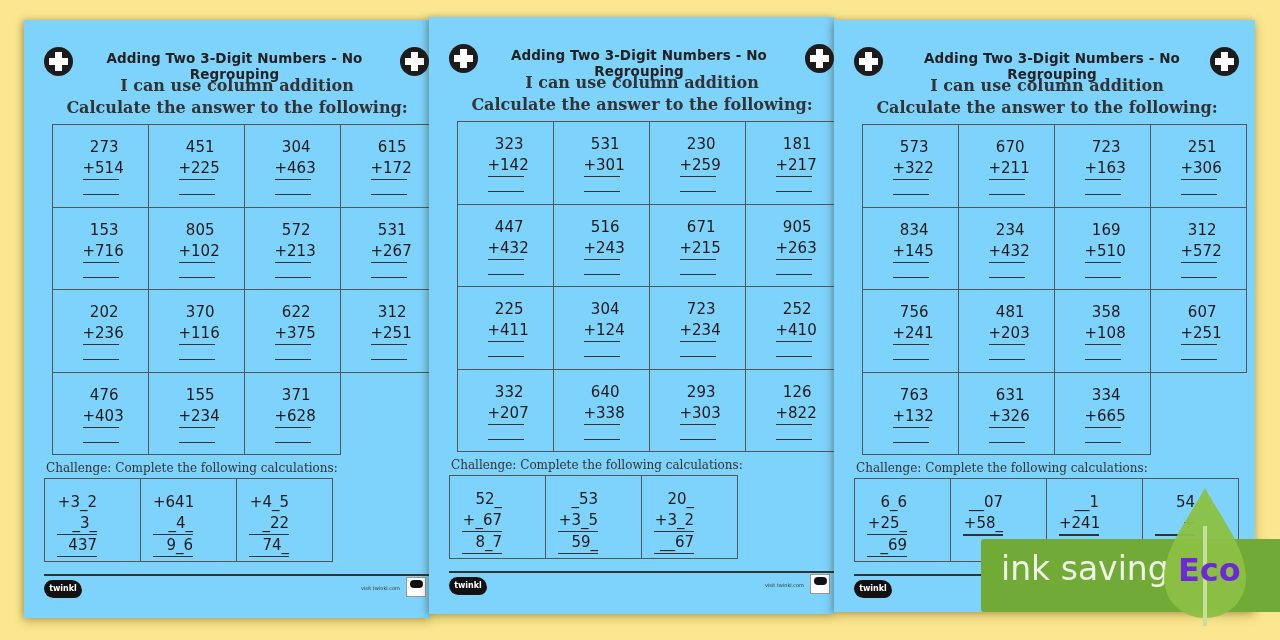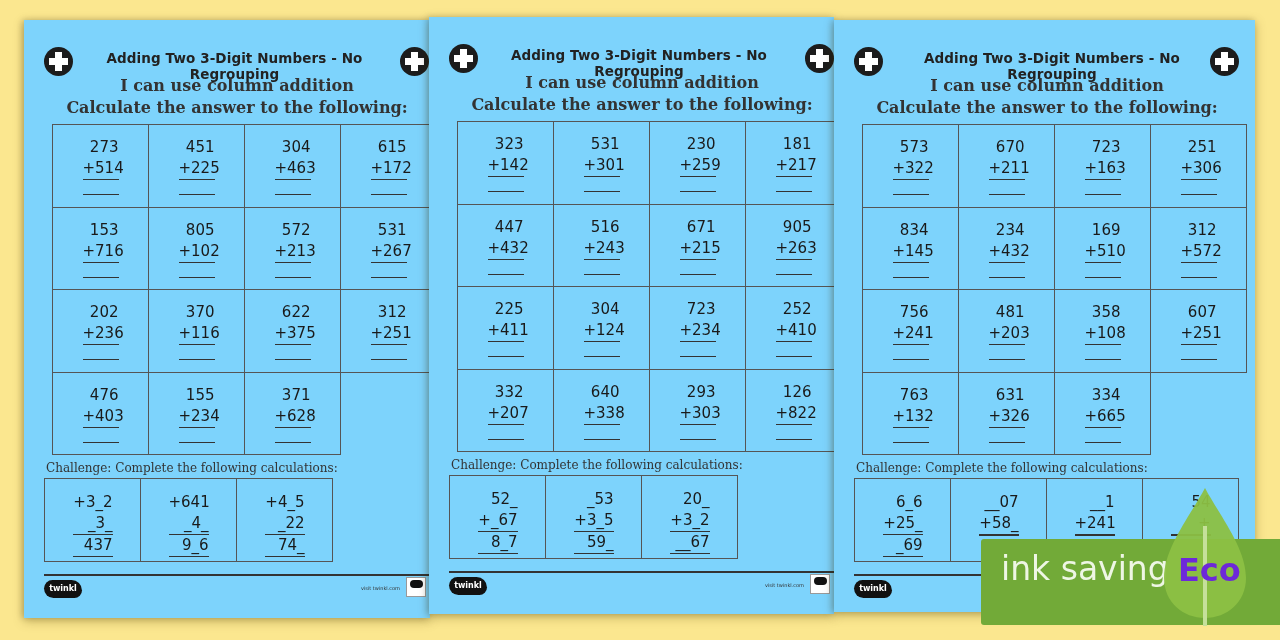--- a/index.html
+++ b/index.html
@@ -70,22 +70,22 @@
   .challenge-label {
     position: absolute; left: 22px; top: 441px;
     font-family: "DejaVu Serif", "Liberation Serif", serif;
     font-size: 12px; color: #333;
   }
   .cgrid {
     position: absolute; left: 20px; top: 458px;
     display: grid; grid-template-columns: repeat(4, 96px); grid-auto-rows: 83px;
   }
   .csum {
-    position: absolute; left: 0; right: 0; top: 13px;
-    display: flex; flex-direction: column; align-items: center;
+    position: absolute; left: 12px; right: 0; top: 13px;
+    display: flex; flex-direction: column; align-items: flex-start;
     font-size: 15px; line-height: 21px;
   }
   .csum .inner { width: 40px; text-align: right; }
   .csum .r { display: block; white-space: pre; }
   .csum .r2 { border-bottom: 1.5px solid #333; }
   .csum .r3 { border-bottom: 1.5px solid #333; }
 
   .footer-line {
     position: absolute; left: 20px; right: 0; top: 554px; height: 2px; background: #333;
   }
@@ -101,21 +101,21 @@
   .cert-badge {
     position: absolute; right: 4px; top: 557px; width: 20px; height: 20px;
     border: 1px solid #999; background: #fff;
   }
   .cert-badge::before {
     content: ""; position: absolute; left: 3px; top: 2px; width: 13px; height: 8px; background: #111; border-radius: 5px;
   }
 
   
   .eco-banner {
-    position: absolute; left: 981px; top: 539px; width: 299px; height: 86px;
+    position: absolute; left: 981px; top: 539px; width: 299px; height: 73px;
     background: #72aa38; border-radius: 3px 0 0 3px; z-index: 10;
   }
   .eco-text {
     position: absolute; left: 20px; top: 10px; color: #eef6e4;
     font-family: "DejaVu Sans", sans-serif; font-size: 33px; font-weight: normal;
   }
   .leaf-icon {
     position: absolute; left: 1160px; top: 486px; width: 90px; height: 142px; z-index: 11;
   }
   .eco-label {

